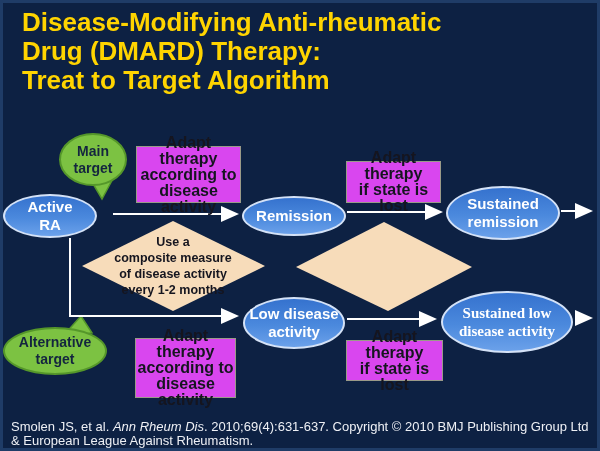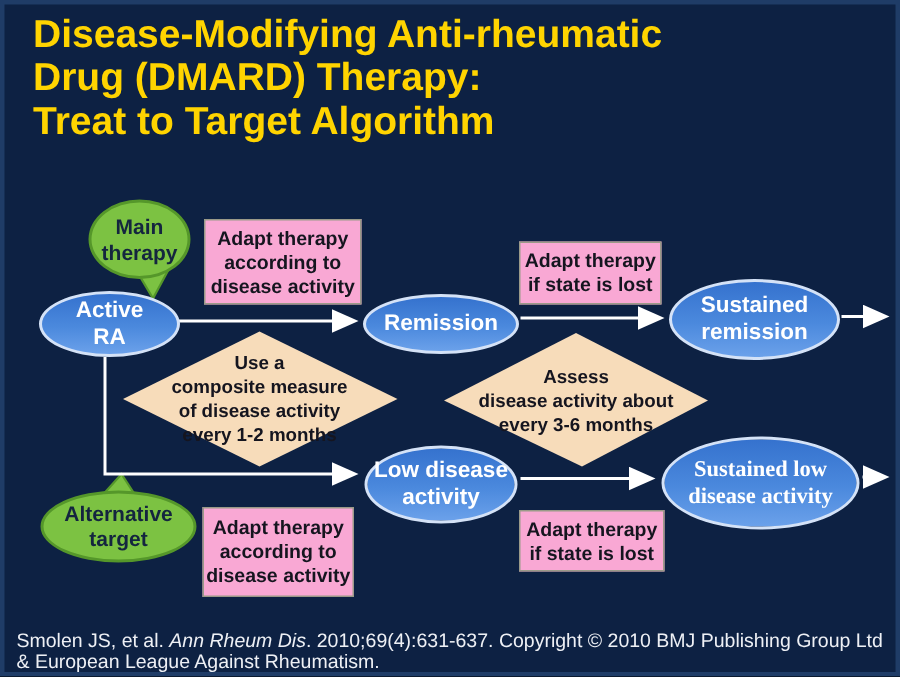--- a/index.html
+++ b/index.html
@@ -16,22 +16,22 @@
   .layer{position:absolute;left:0;top:0;width:600px;height:451px;pointer-events:none;}
   .node{position:absolute;display:flex;align-items:center;justify-content:center;
         text-align:center;white-space:pre-line;box-sizing:border-box;}
   .ellipse{
     border-radius:50%;
     background:linear-gradient(180deg,#3572ce 0%,#4b89dd 55%,#6ba1ea 100%);
     border:2px solid #d4e2f7;
     color:#ffffff;font-weight:bold;font-size:15px;line-height:18px;
   }
   .creambox{
-    background:#f9a8d4;border:1px solid #9a9a88;
-    color:#15151f;font-weight:bold;font-size:13px;line-height:16px;
+    background:#d946ef;border:1px solid #9a9a88;
+    color:#15151f;font-weight:bold;font-size:16px;line-height:16px;
   }
   .diamond-text{
     color:#15151f;font-weight:bold;font-size:12.5px;line-height:16px;
   }
   .callout{
     border-radius:50%;
     background:#7cc242;border:2px solid #55972a;
     color:#14253f;font-weight:bold;font-size:14px;line-height:17px;
   }
   .citation{
@@ -64,25 +64,25 @@
 
     <line x1="110" y1="211" x2="232" y2="211" stroke="#ffffff" stroke-width="2" marker-end="url(#ah)"></line>
     <line x1="344" y1="209" x2="436" y2="209" stroke="#ffffff" stroke-width="2" marker-end="url(#ah)"></line>
     <line x1="558" y1="208" x2="586" y2="208" stroke="#ffffff" stroke-width="2" marker-end="url(#ah)"></line>
     <polyline points="67,235 67,313 232,313" fill="none" stroke="#ffffff" stroke-width="2" marker-end="url(#ah)"></polyline>
     <line x1="344" y1="316" x2="430" y2="316" stroke="#ffffff" stroke-width="2" marker-end="url(#ah)"></line>
     <line x1="572" y1="315" x2="586" y2="315" stroke="#ffffff" stroke-width="2" marker-end="url(#ah)"></line>
   </svg>
 
   <div class="node callout" style="left:56px;top:130px;width:68px;height:53px;">Main
-therapy</div>
-  <div class="node callout" style="left:24px;top:324px;width:104px;height:48px;">Alternative
+target</div>
+  <div class="node callout" style="left:0;top:324px;width:104px;height:48px;">Alternative
 target</div>
 
-  <div class="node ellipse" style="left:23px;top:191px;width:94px;height:44px;">Active
+  <div class="node ellipse" style="left:0;top:191px;width:94px;height:44px;">Active
 RA</div>
   <div class="node ellipse" style="left:239px;top:193px;width:104px;height:40px;">Remission</div>
   <div class="node ellipse" style="left:443px;top:183px;width:114px;height:54px;">Sustained
 remission</div>
   <div class="node ellipse" style="left:240px;top:294px;width:102px;height:52px;">Low disease
 activity</div>
   <div class="node ellipse" style="left:438px;top:288px;width:132px;height:62px;font-family:Liberation Serif, serif;">Sustained low
 disease activity</div>
 
   <div class="node creambox" style="left:133px;top:143px;width:105px;height:57px;">Adapt therapy
@@ -93,21 +93,18 @@
   <div class="node creambox" style="left:132px;top:335px;width:101px;height:60px;">Adapt therapy
 according to
 disease activity</div>
   <div class="node creambox" style="left:343px;top:337px;width:97px;height:41px;">Adapt therapy
 if state is lost</div>
 
   <div class="node diamond-text" style="left:80px;top:225px;width:180px;height:76px;">Use a
 composite measure
 of disease activity
 every 1-2 months</div>
-  <div class="node diamond-text" style="left:293px;top:235px;width:176px;height:58px;">Assess
-disease activity about
-every 3-6 months</div>
 
   <div class="citation">
     <span>Smolen JS, et al. </span><span class="it">Ann Rheum Dis</span><span>. 2010;69(4):631-637. Copyright © 2010 BMJ Publishing Group Ltd &amp; European League Against Rheumatism.</span>
   </div>
 
 </div>
 
 </body></html>

